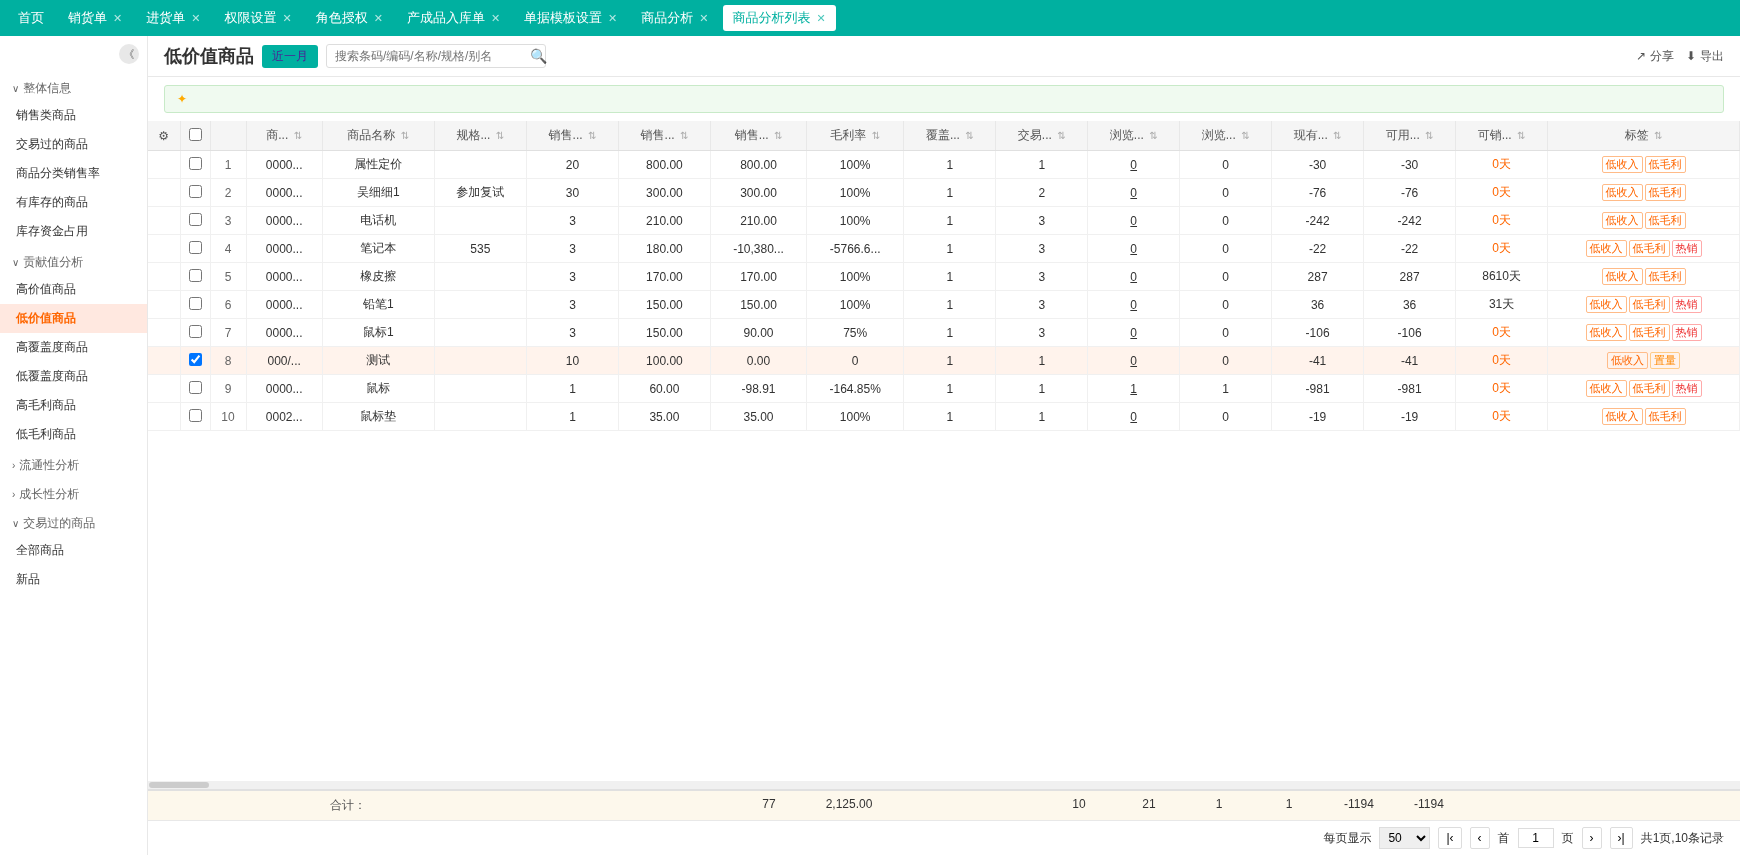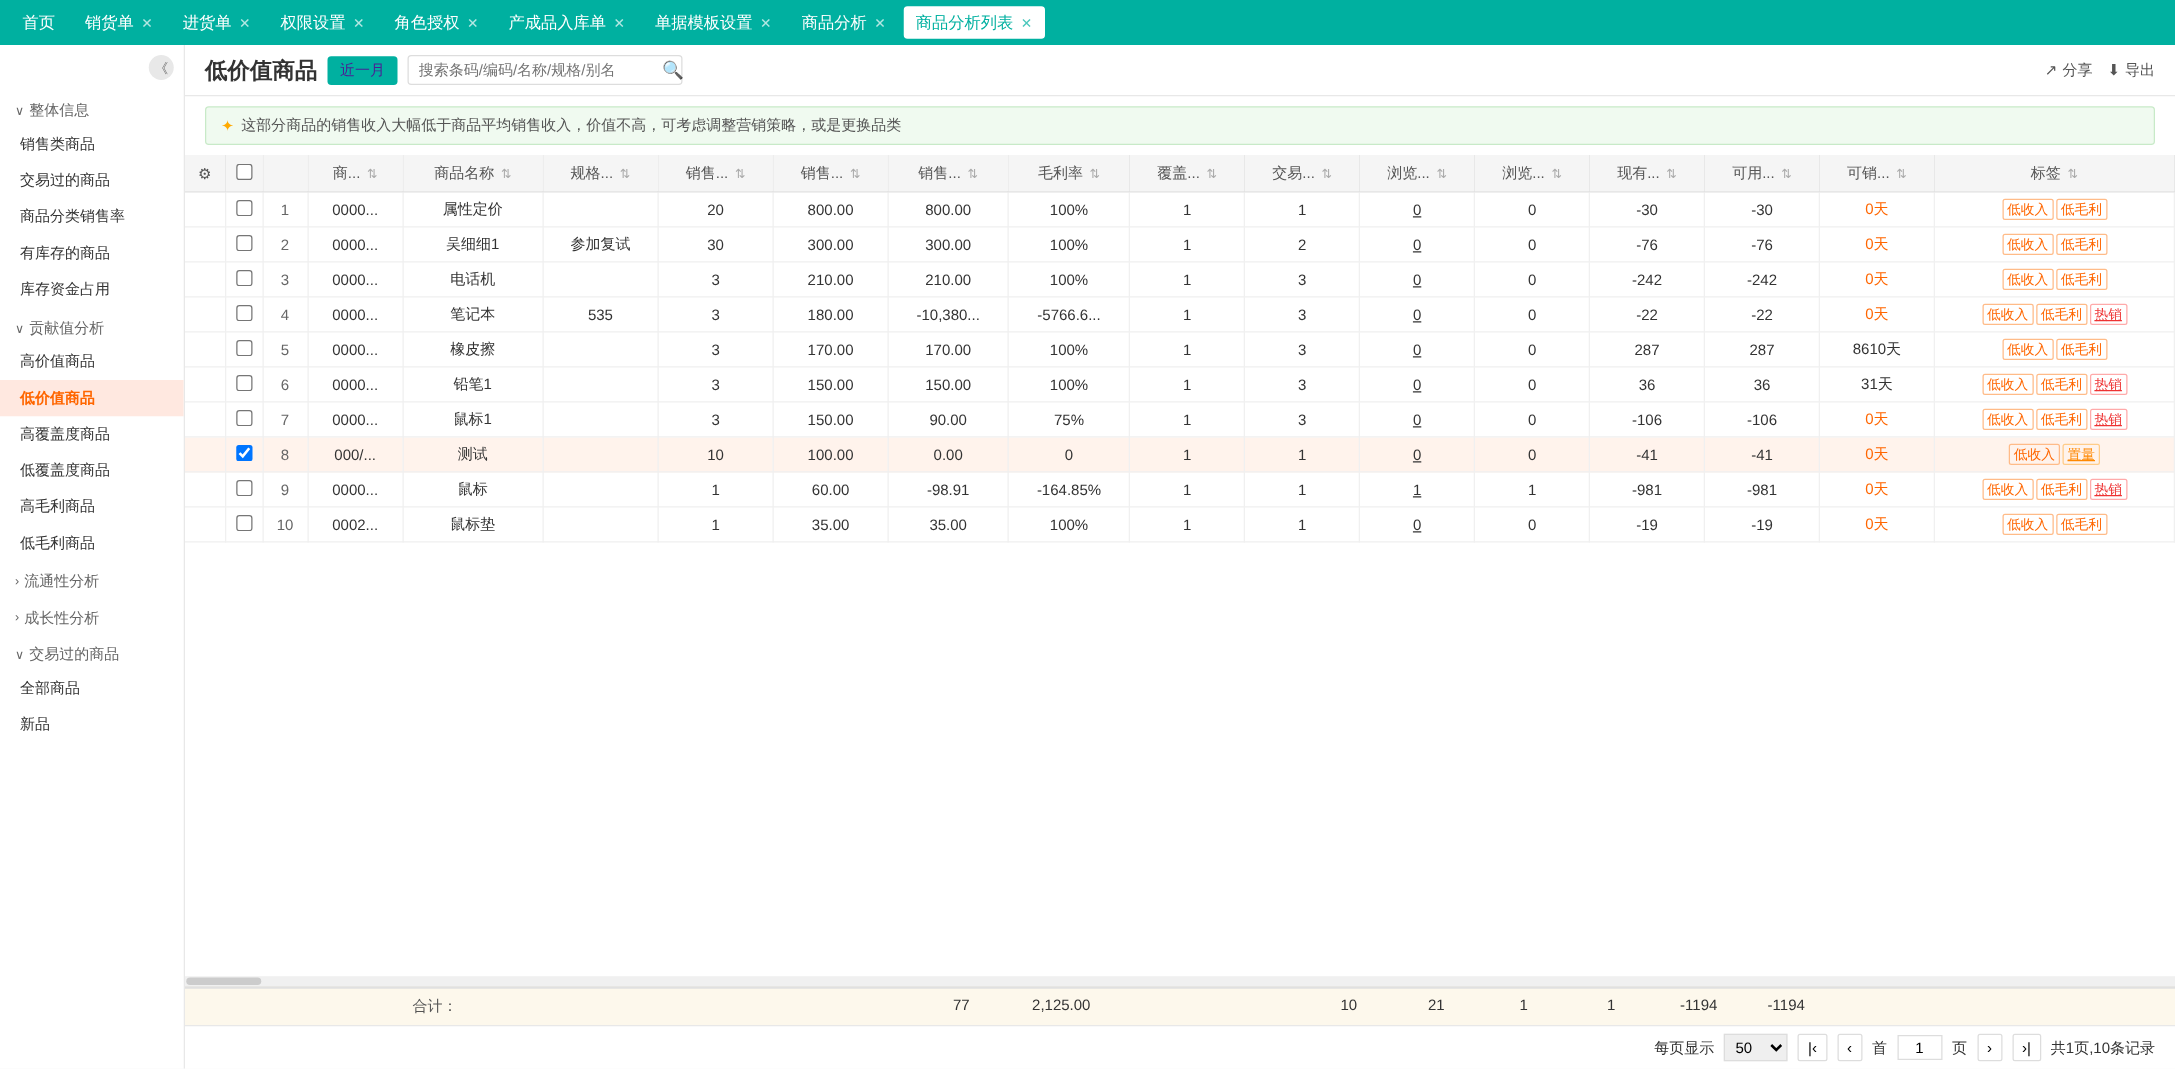--- a/index.html
+++ b/index.html
@@ -184,21 +184,21 @@
 
     .tag {
       display: inline-block;
       border: 1px solid;
       border-radius: 2px;
       padding: 0 3px;
       font-size: 11px;
       margin: 0 1px;
     }
     .tag-orange { color: #ff6600; border-color: #ffbb88; }
-    .tag-red { color: #ee3333; border-color: #ffaaaa; text-decoration: underline; }
+    .tag-red { color: #ee3333; border-color: #ffaaaa; }
     .link-underline { text-decoration: underline; cursor: pointer; }
 
     
     .totals-bar {
       display: flex;
       align-items: flex-start;
       background: #fdf8ec;
       border-top: 2px solid #e0e0e0;
       padding: 6px 0;
       flex-shrink: 0;
@@ -390,21 +390,20 @@
         </button>
         <button class="action-btn">
           <span>⬇</span>
           <span>导出</span>
         </button>
       </div>
     </div>
 
     <div class="info-bar">
       <span class="info-bar-icon">✦</span>
-      <span>这部分商品的销售收入大幅低于商品平均销售收入，价值不高，可考虑调整营销策略，或是更换品类</span>
     </div>
 
     <div class="table-wrapper">
       <table>
         <thead>
           <tr>
             <th class="settings-col">⚙</th>
             <th class="checkbox-cell">
               <input type="checkbox" style="">
             </th>

